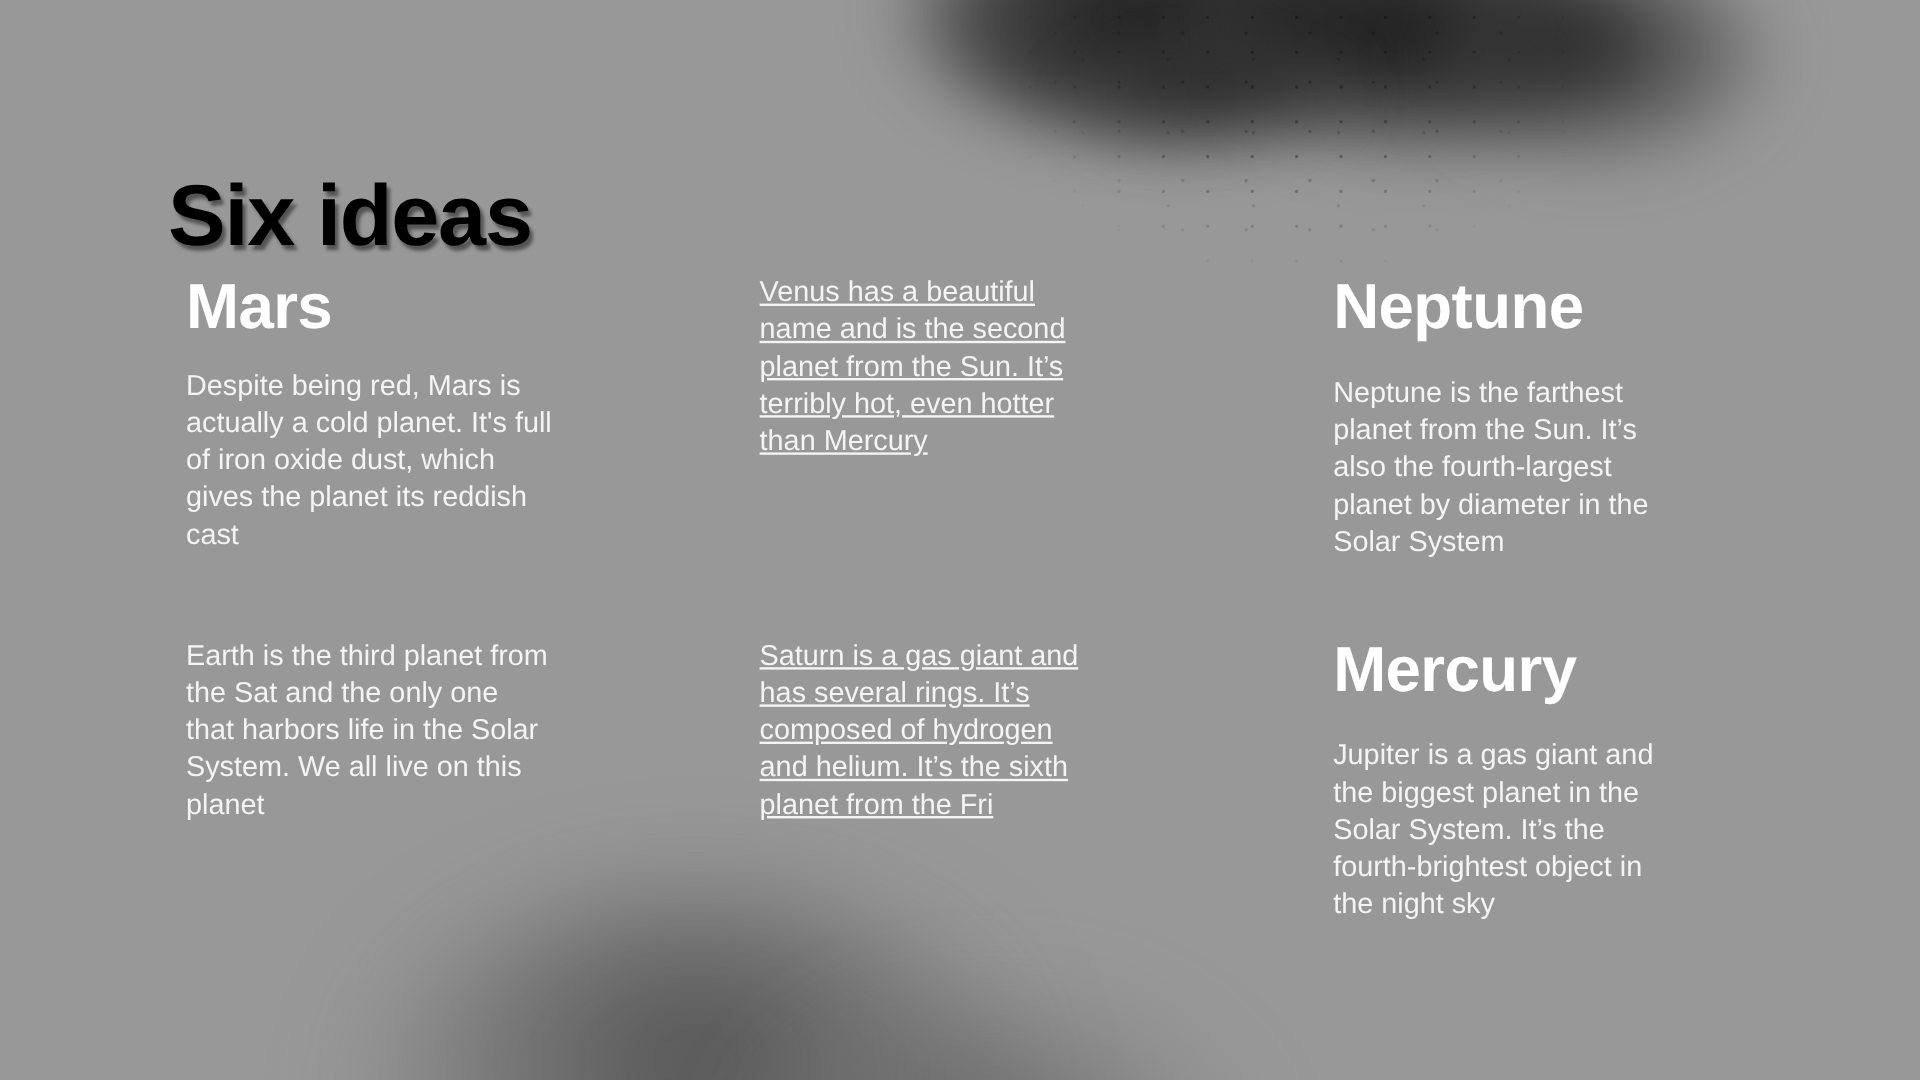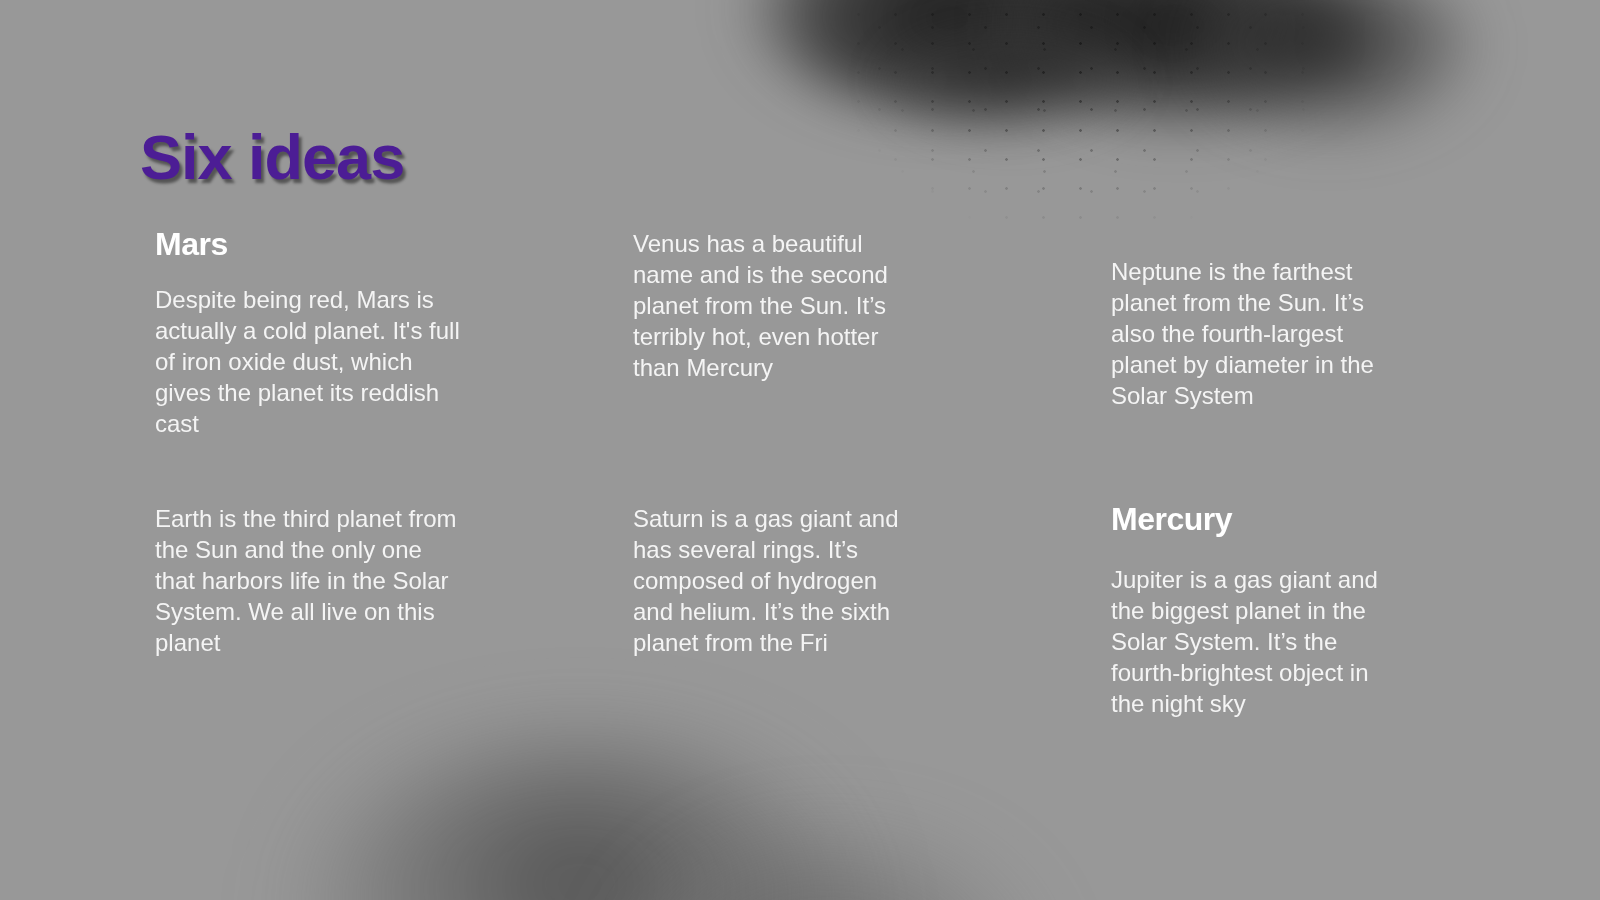--- a/index.html
+++ b/index.html
@@ -77,59 +77,59 @@
     bottom: -240px; left: 620px;
     width: 420px; height: 300px;
     filter: blur(40px);
     background: radial-gradient(ellipse at 50% 40%, rgba(70,70,70,0.5) 0%, rgba(110,110,110,0.3) 52%, rgba(150,150,150,0) 80%);
   }
 
   
   .title {
     position: absolute;
     left: 140px;
-    top: 84px;
-    font-size: 63px;
+    top: 96px;
+    font-size: 72px;
     font-weight: 700;
-    color: #4c1d95;
+    color: #000000;
     letter-spacing: -1px;
     text-shadow: 3px 4px 3px rgba(0,0,0,0.45);
     line-height: 1.0;
   }
 
   
   .grid {
     position: absolute;
     left: 155px;
     top: 228px;
     width: 1320px;
     display: grid;
     grid-template-columns: 478px 478px 364px;
     grid-template-rows: auto auto;
     row-gap: 64px;
   }
   .item { width: 100%; }
   .item-title {
-    font-size: 32px;
+    font-size: 53px;
     font-weight: 700;
     color: #ffffff;
     letter-spacing: -0.5px;
     margin: 0 0 22px 0;
     line-height: 1.05;
   }
   .item-body {
     font-size: 24px;
     line-height: 31px;
     color: #f4f4f4;
     margin: 0;
     max-width: 305px;
     font-weight: 400;
   }
   .col-3 .item-body { max-width: 292px; margin-top: 28px; }
-  .col-2 .item-body { max-width: 280px; }
+  .col-2 .item-body { max-width: 280px; text-decoration: underline; }
 </style>
 </head>
 <body>
 
 <div class="slide">
 
   <div class="smoke smoke-a"></div>
   <div class="smoke smoke-b"></div>
   <div class="smoke smoke-c"></div>
   <div class="smoke smoke-d"></div>
@@ -144,25 +144,26 @@
     <div class="item col-1">
       <h2 class="item-title">Mars</h2>
       <p class="item-body">Despite being red,  Mars is actually a cold planet.  It's full of iron oxide dust, which gives the planet its reddish cast</p>
     </div>
 
     <div class="item col-2">
       <p class="item-body">Venus has a beautiful name and is the second planet from the Sun.  It’s terribly hot, even hotter than  Mercury</p>
     </div>
 
     <div class="item col-3">
+      <h2 class="item-title">Neptune</h2>
       <p class="item-body">Neptune is the farthest planet from the Sun.  It’s also the fourth-largest planet by diameter in the Solar System</p>
     </div>
 
     <div class="item col-1">
-      <p class="item-body">Earth is the third planet from the Sun and the only one that harbors life in the Solar System. We all live on this planet</p>
+      <p class="item-body">Earth is the third planet from the Sat and the only one that harbors life in the Solar System. We all live on this planet</p>
     </div>
 
     <div class="item col-2">
       <p class="item-body">Saturn is a gas giant and has several rings.  It’s composed of hydrogen and helium.  It’s the sixth planet from the Fri</p>
     </div>
 
     <div class="item col-3">
       <h2 class="item-title">Mercury</h2>
       <p class="item-body">Jupiter is a gas giant and the biggest planet in the Solar System.  It’s the fourth-brightest object in the night sky</p>
     </div>

